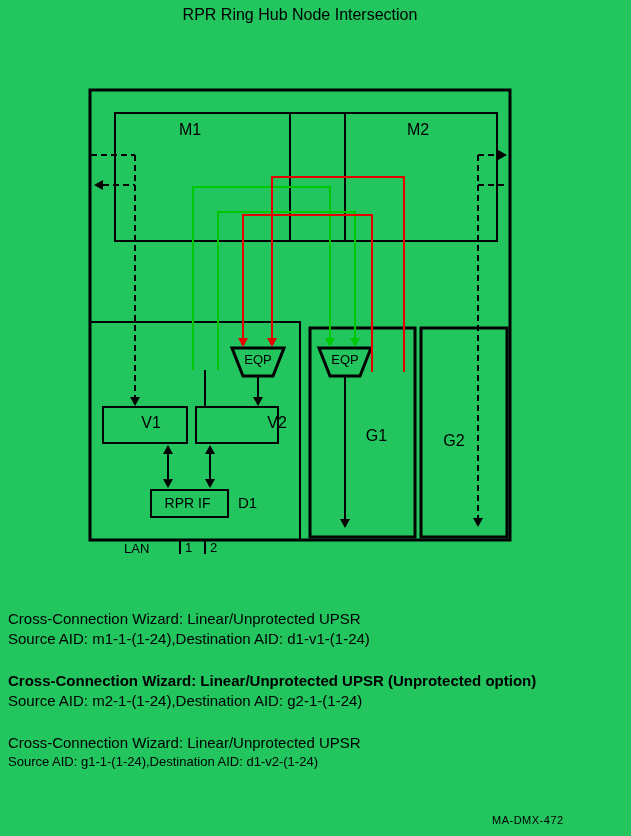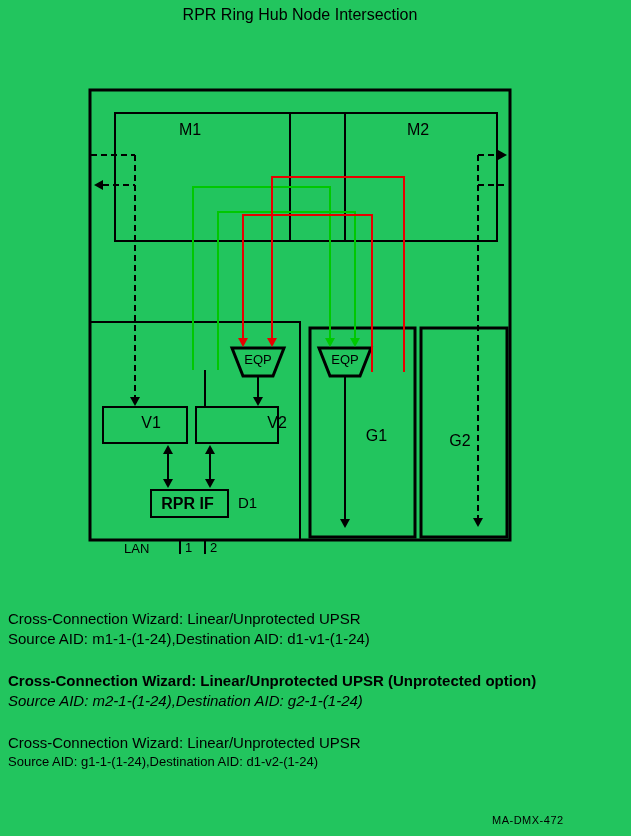--- a/index.html
+++ b/index.html
@@ -119,37 +119,37 @@
 
   <div class="lbl ctr" style="left:115px; top:121px; width:150px; font-size:16px;">M1</div>
   <div class="lbl ctr" style="left:343px; top:121px; width:150px; font-size:16px;">M2</div>
 
   <div class="lbl ctr" style="left:103px; top:414px; width:96px; font-size:16px;">V1</div>
   <div class="lbl ctr" style="left:204px; top:414px; width:82px; font-size:16px;margin-left:32px;">V2</div>
 
   <div class="lbl ctr" style="left:232px; top:352px; width:52px; font-size:13px;">EQP</div>
   <div class="lbl ctr" style="left:319px; top:352px; width:52px; font-size:13px;">EQP</div>
 
-  <div class="lbl ctr" style="left:151px; top:495px; width:73px; font-size:16px;font-weight:bold;">RPR IF</div>
+  <div class="lbl ctr" style="left:151px; top:495px; width:73px; font-size:14px;">RPR IF</div>
   <div class="lbl" style="left:238px; top:494px; font-size:15px;">D1</div>
 
   <div class="lbl ctr" style="left:312px; top:427px; width:105px; font-size:16px;margin-left:12px;">G1</div>
-  <div class="lbl ctr" style="left:421px; top:432px; width:66px; font-size:16px;padding-left:6px;">G2</div>
+  <div class="lbl ctr" style="left:421px; top:432px; width:66px; font-size:16px;">G2</div>
 
   <div class="lbl" style="left:124px; top:541px; font-size:13px;">LAN</div>
   <div class="lbl" style="left:185px; top:540px; font-size:13px;">1</div>
   <div class="lbl" style="left:210px; top:540px; font-size:13px;">2</div>
 
   <div>
     <div class="lbl" style="left:8px; top:610px; font-size:15px;">Cross-Connection Wizard: Linear/Unprotected UPSR</div>
     <div class="lbl" style="left:8px; top:630px; font-size:15px;">Source AID: m1-1-(1-24),Destination AID: d1-v1-(1-24)</div>
   </div>
   <div>
     <div class="lbl" style="left:8px; top:672px; font-size:15px;font-weight:bold;">Cross-Connection Wizard: Linear/Unprotected UPSR (Unprotected option)</div>
-    <div class="lbl" style="left:8px; top:692px; font-size:15px;font-style:italic;">Source AID: m2-1-(1-24),Destination AID: g2-1-(1-24)</div>
+    <div class="lbl" style="left:8px; top:692px; font-size:15px;">Source AID: m2-1-(1-24),Destination AID: g2-1-(1-24)</div>
   </div>
   <div>
     <div class="lbl" style="left:8px; top:734px; font-size:15px;">Cross-Connection Wizard: Linear/Unprotected UPSR</div>
     <div class="lbl" style="left:8px; top:754px; font-size:13px;">Source AID: g1-1-(1-24),Destination AID: d1-v2-(1-24)</div>
   </div>
 
   <div class="lbl" style="left:492px; top:814px; font-size:11px; letter-spacing:0.5px;">MA-DMX-472</div>
 
 </div>
 

